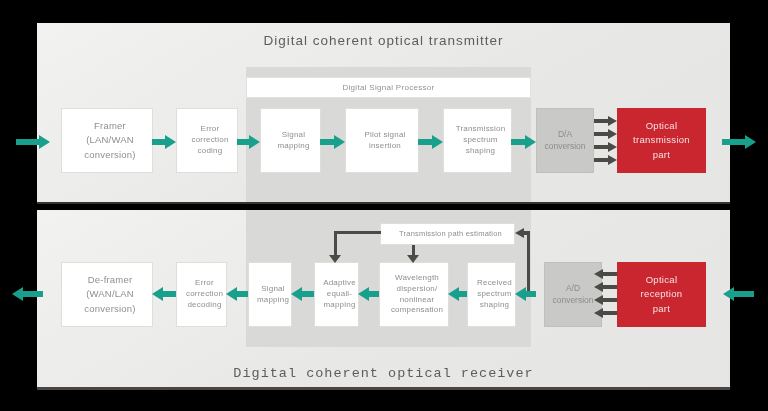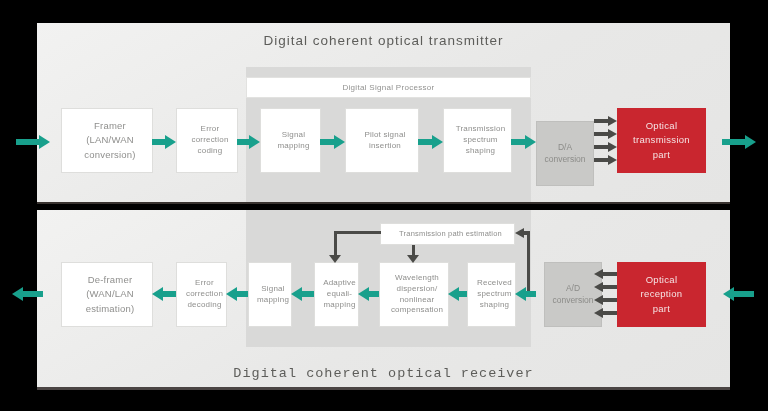--- a/index.html
+++ b/index.html
@@ -58,34 +58,34 @@
     <div class="box white row" style="left:139px;width:62px;">Error
 correction
 coding</div>
     <div class="box white row" style="left:223px;width:61px;">Signal
 mapping</div>
     <div class="box white row" style="left:308px;width:74px;">Pilot signal
 insertion</div>
     <div class="box white row" style="left:406px;width:69px;">Transmission
 spectrum
 shaping</div>
-    <div class="box grayb row" style="left:499px;width:58px;margin-top:13px;">D/A
+    <div class="box grayb row" style="left:499px;width:58px;">D/A
 conversion</div>
     <div class="box redb row" style="left:580px;width:89px;">Optical
 transmission
 part</div>
   </section>
 
   <section class="panel rx">
     <div class="dsp-bg"></div>
     <h2 class="title">Digital coherent optical receiver</h2>
     <div class="box white tpe">Transmission path estimation</div>
     <div class="box white big rrow" style="left:24px;width:92px;">De-framer
 (WAN/LAN
-estimation)</div>
+conversion)</div>
     <div class="box white rrow" style="left:139px;width:51px;">Error
 correction
 decoding</div>
     <div class="box white rrow" style="left:211px;width:44px;">Signal
 mapping</div>
     <div class="box white rrow" style="left:277px;width:45px;">Adaptive
 equali-
 mapping</div>
     <div class="box white rrow" style="left:342px;width:70px;">Wavelength
 dispersion/

